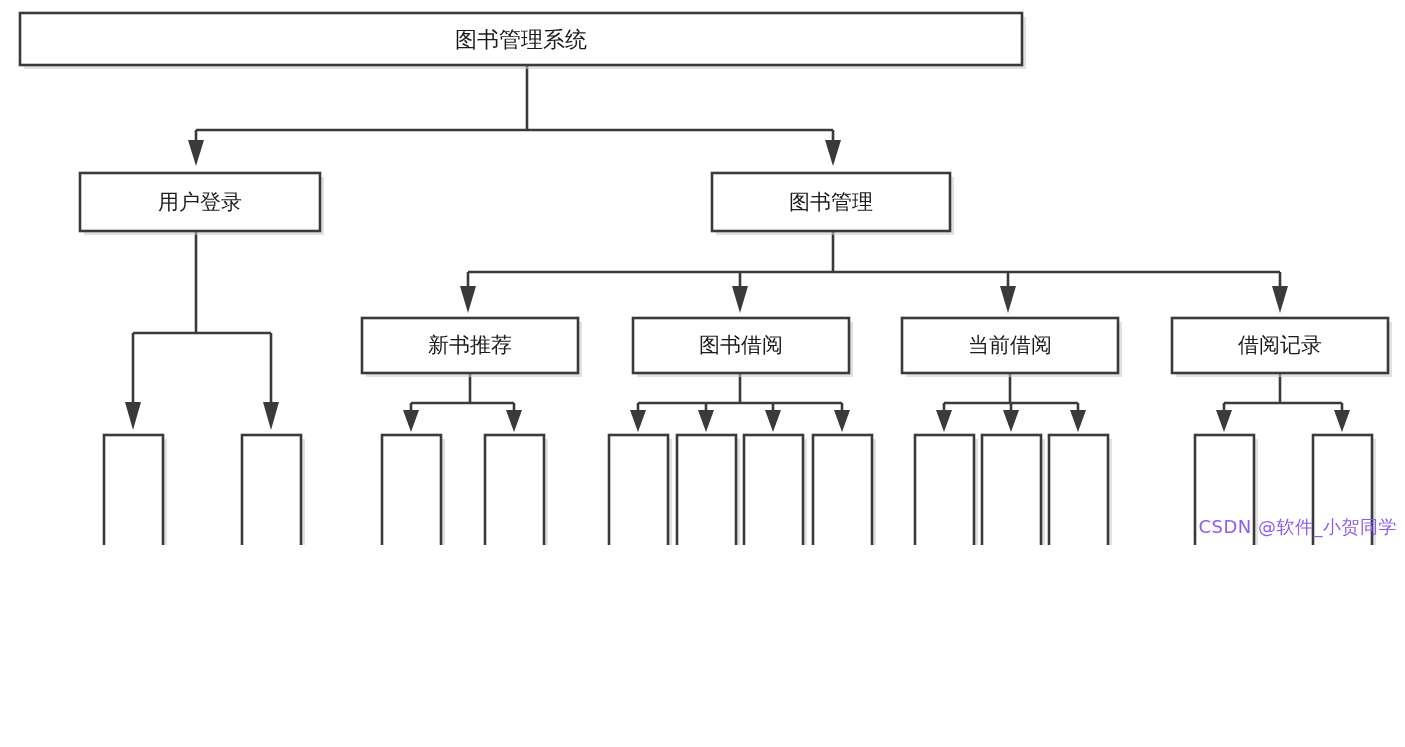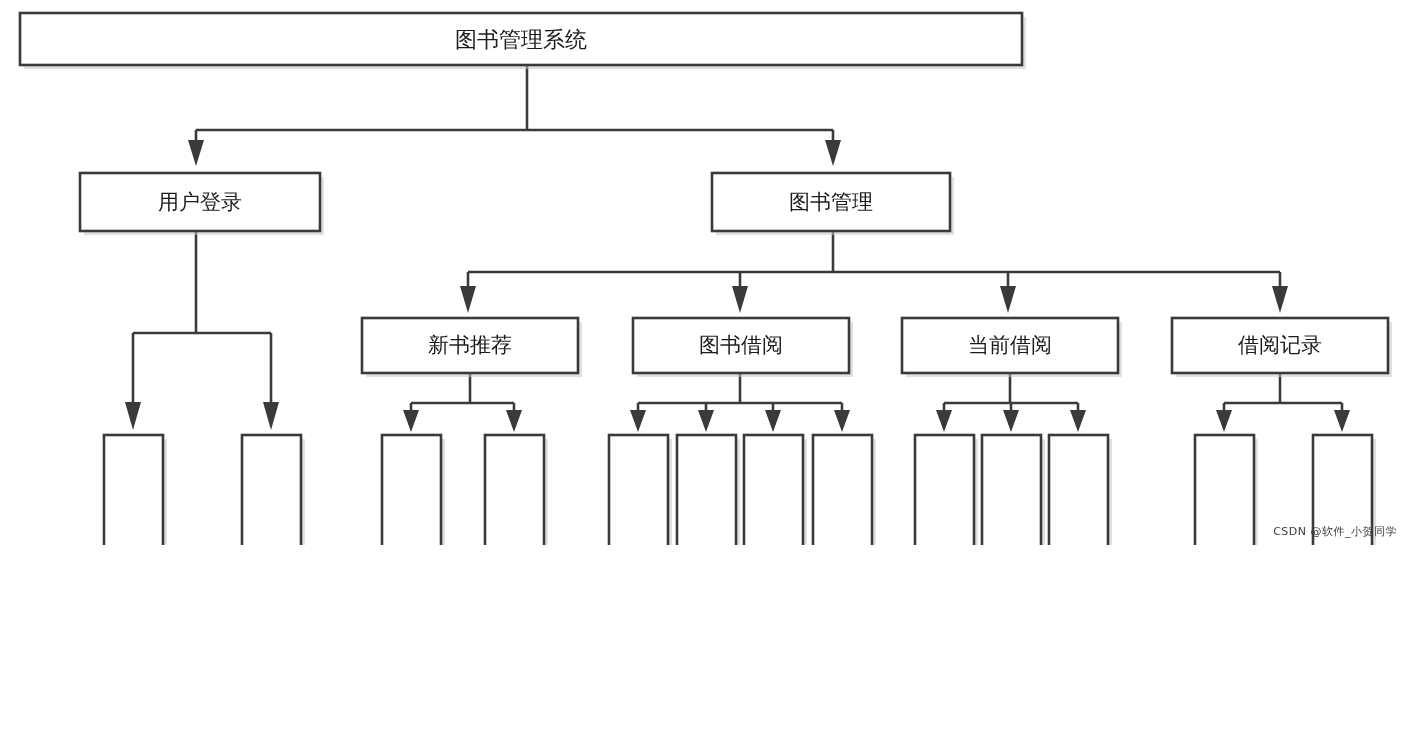--- a/index.html
+++ b/index.html
@@ -72,22 +72,22 @@
     letter-spacing: 2px;
     color: #1b1b1b;
     white-space: nowrap;
     text-align: center;
   }
   .watermark {
     position: absolute;
     right: 8px;
     bottom: 6px;
     font-family: "DejaVu Sans", "Liberation Sans", sans-serif;
-    font-size: 11px;
-    color: #404040;
+    font-size: 18px;
+    color: #8b5cf6;
     letter-spacing: .5px;
     user-select: none;
     margin-left: 28px;
   }
 </style>
 </head>
 <body>
 
 <div id="diagram-root">
 

